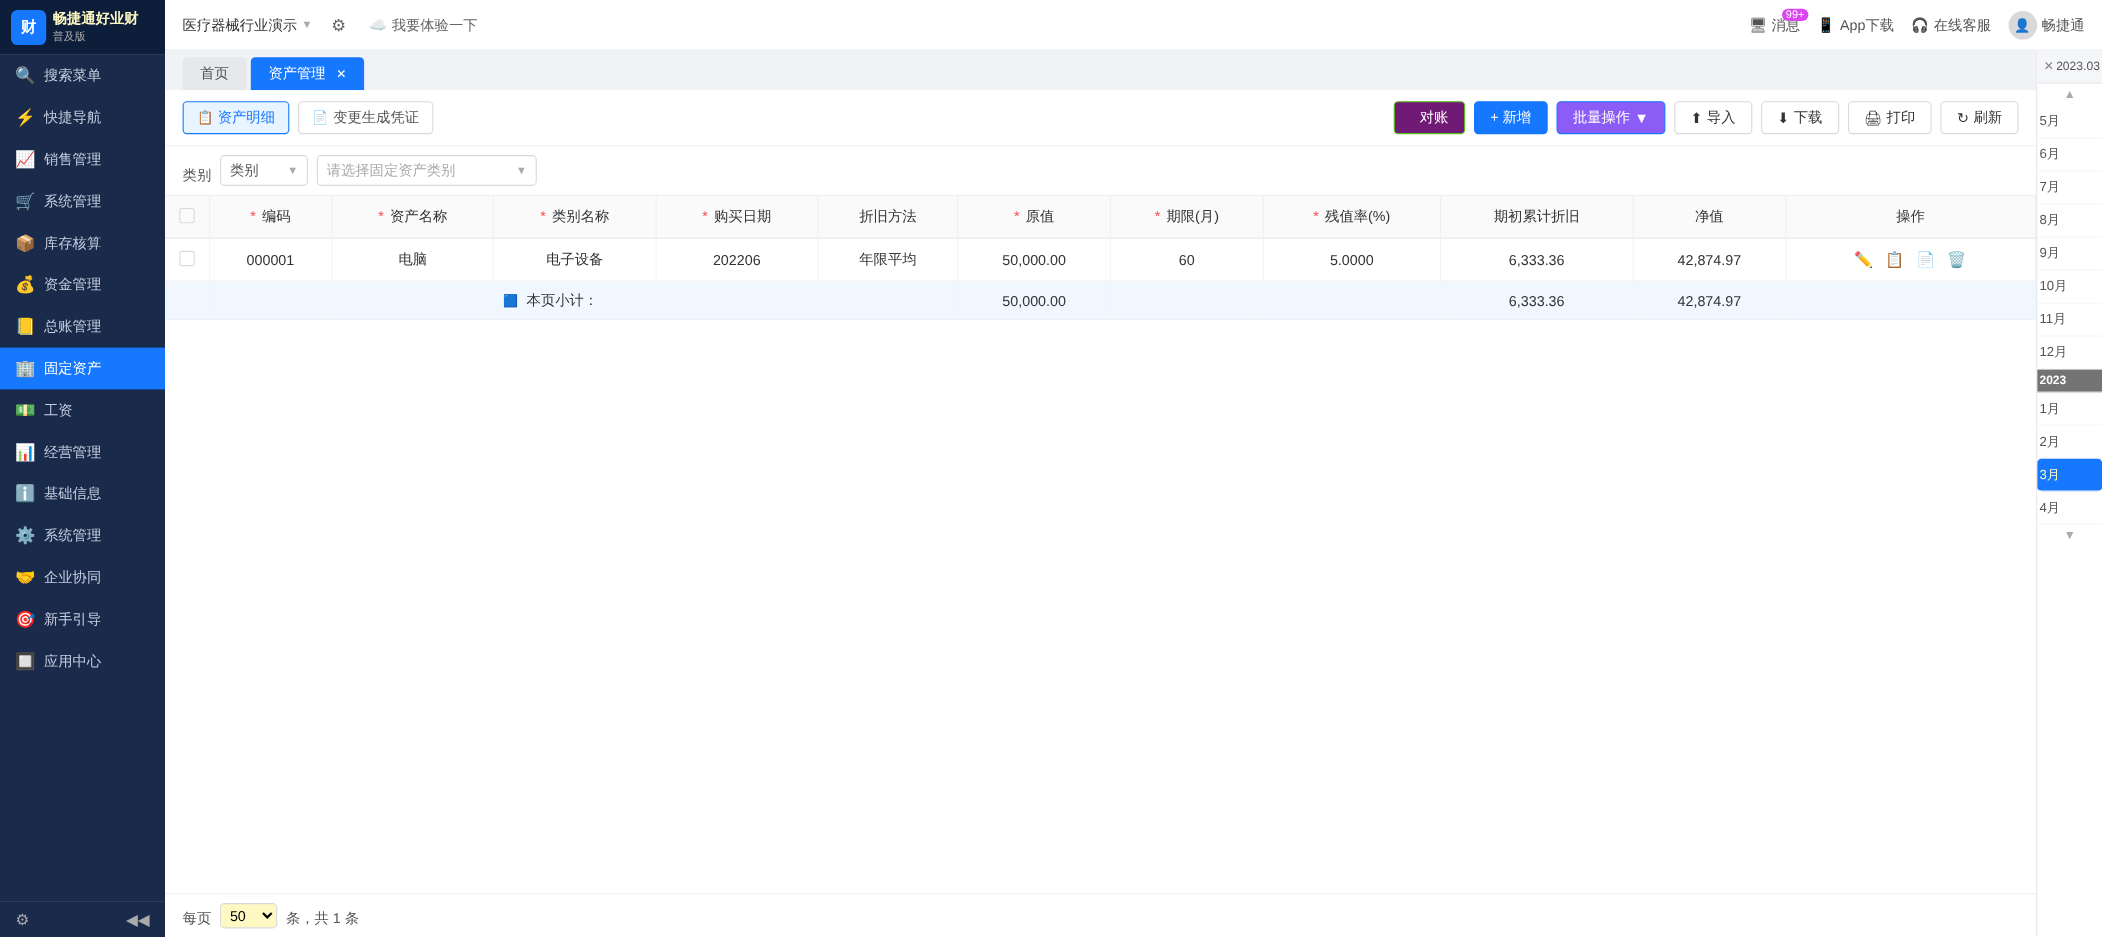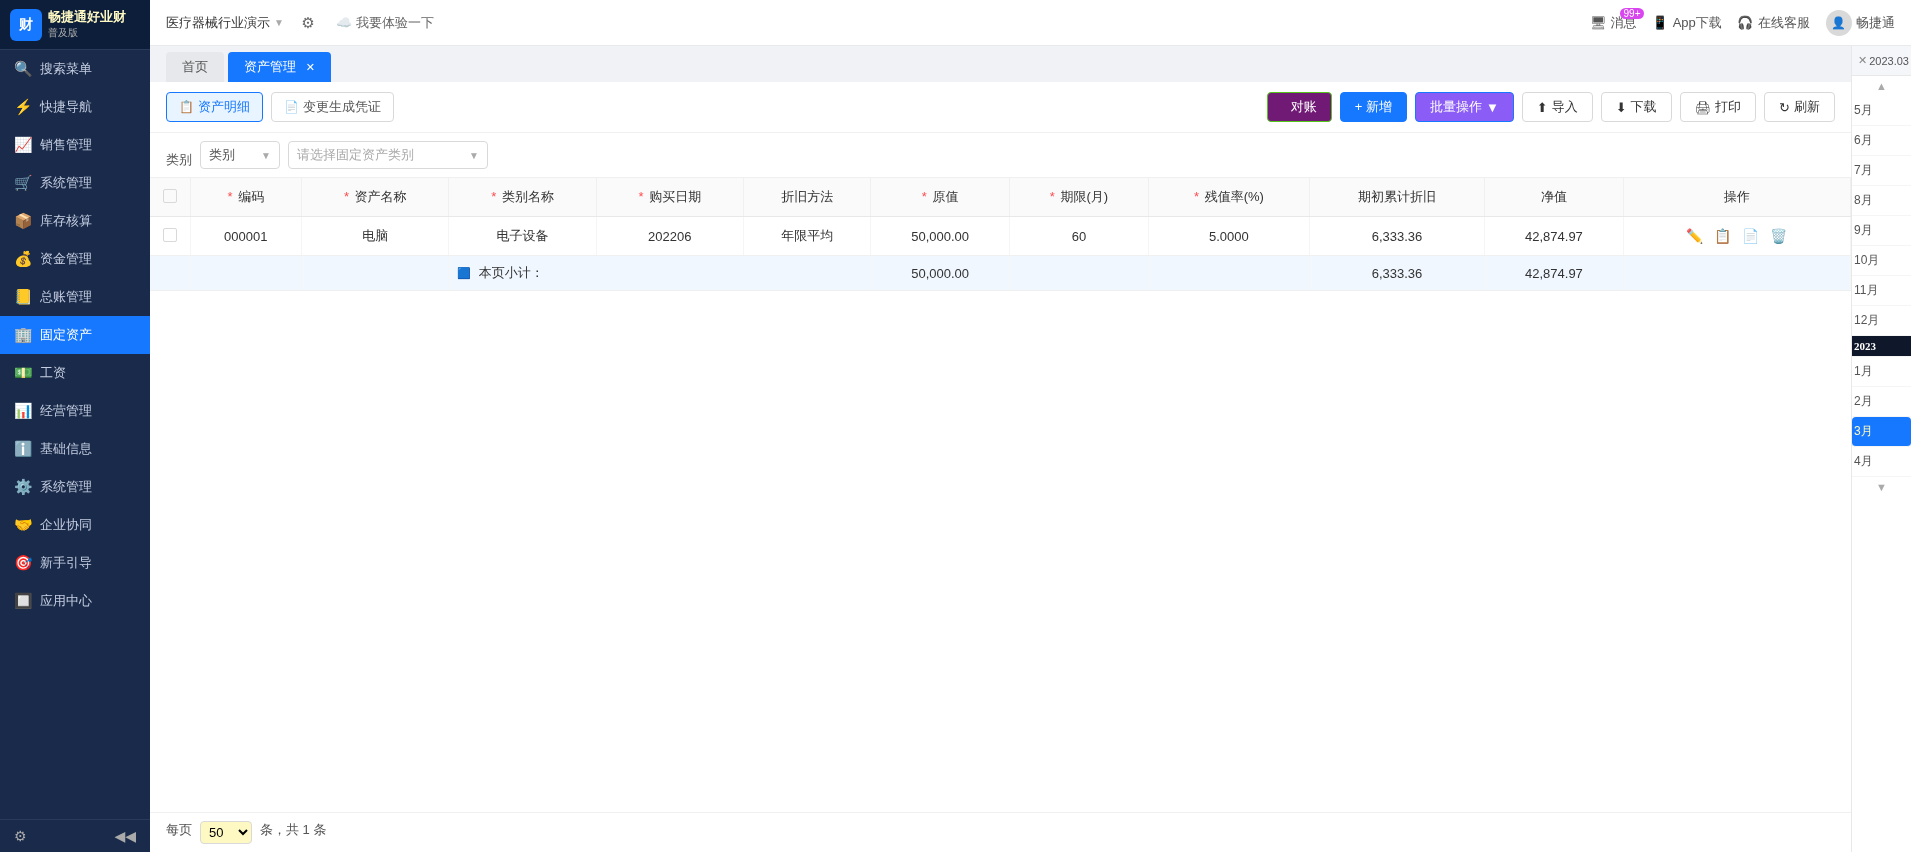--- a/index.html
+++ b/index.html
@@ -269,21 +269,21 @@
     
     .action-icons { display: flex; gap: 6px; justify-content: center; align-items: center; }
     .action-icon {
       width: 22px; height: 22px;
       display: flex; align-items: center; justify-content: center;
       cursor: pointer; color: #666; font-size: 14px; border-radius: 3px;
     }
 
     
     .pagination {
-      display: flex; align-items: flex-start; gap: 8px;
+      display: flex; align-items: flex-end; gap: 8px;
       padding: 8px 16px;
       border-top: 1px solid #f0f0f0;
       background: #fff;
       flex-shrink: 0;
     }
     .pagination-label { color: #555; font-size: 13px; }
     .pagination-select {
       border: 1px solid #d9d9d9; border-radius: 4px;
       padding: 2px 4px; font-size: 13px; background: #fef9c3;
     }
@@ -316,23 +316,22 @@
       padding: 2px;
     }
     .right-panel-date { font-size: 11px; color: #555; font-weight: 500; }
     .month-item {
       width: 100%; 
       padding: 6px 2px; font-size: 12px;
       color: #555; cursor: pointer;
       border-bottom: 1px solid #f5f5f5;
     }
     .month-item.current-year {
-      background: #0f172a; color: #fff;
+      background: #737373; color: #fff;
       font-weight: bold;
-      font-family: Liberation Serif, serif;
     }
     .month-item.active-month {
       background: #1677ff; color: #fef9c3;
       border-radius: 4px;
     }
     .scroll-arrow {
       width: 100%; text-align: center; padding: 4px;
       color: #aaa; cursor: pointer; font-size: 11px;
     }
 

